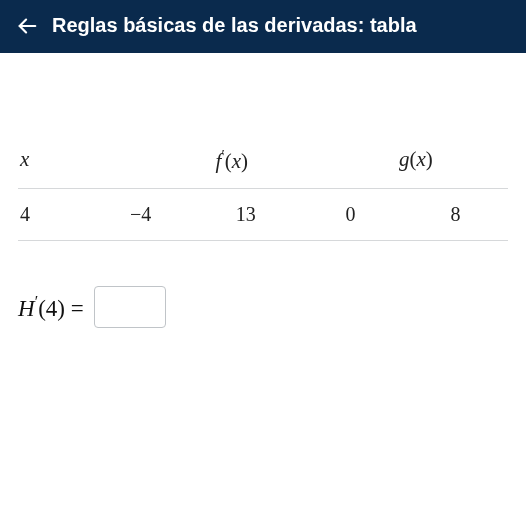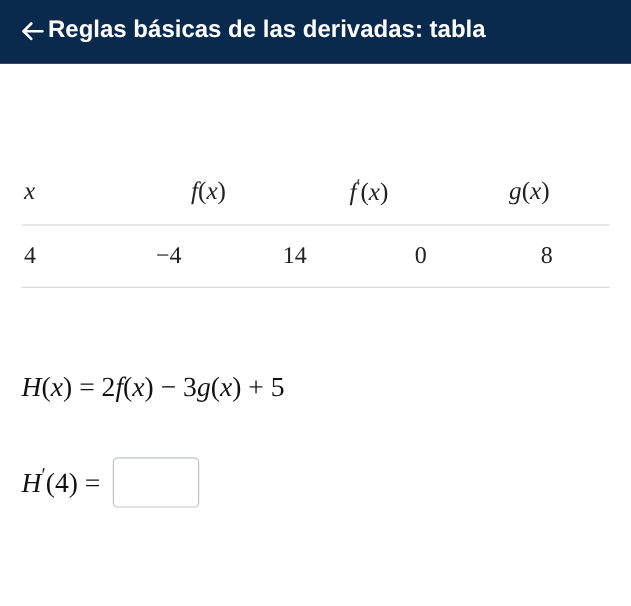--- a/index.html
+++ b/index.html
@@ -9,21 +9,21 @@
       font-family: -apple-system, BlinkMacSystemFont, 'Segoe UI', sans-serif;
       background: #fff;
       overflow: hidden;
     }
     .header {
       background: #0a2a4d;
       color: #fff;
       display: flex;
       align-items: center;
       padding: 14px 16px;
-      gap: 2px;
+      gap: 14px;
       border-bottom: 2px solid #0a2a4d;
     }
     .back-icon {
       width: 22px;
       height: 22px;
       cursor: pointer;
       flex-shrink: 0;
     }
     .back-icon svg { display: block; }
     .title {
@@ -114,39 +114,32 @@
     </svg>
   </div>
   <div class="title">Reglas básicas de las derivadas: tabla</div>
 </div>
 
 <div class="content">
 
   <div class="table-area">
     <div class="row header-row">
       <div class="cell header-cell"><span class="var">x</span></div>
-      <div class="cell header-cell"><span>f</span><span class="paren">(</span><span>x</span><span class="paren">)</span></div>
       <div class="cell header-cell"><span>f</span><sup class="prime">′</sup><span class="paren">(</span><span>x</span><span class="paren">)</span></div>
       <div class="cell header-cell"><span>g</span><span class="paren">(</span><span>x</span><span class="paren">)</span></div>
     </div>
     <div class="row data-row">
       <div class="cell data-cell">4</div>
       <div class="cell data-cell">−4</div>
-      <div class="cell data-cell">14</div>
+      <div class="cell data-cell">13</div>
       <div class="cell data-cell">0</div>
       <div class="cell data-cell">8</div>
     </div>
   </div>
 
-  <div class="equation">
-    <span class="fn">H</span><span class="p">(</span><span class="var">x</span><span class="p">)</span>
-    <span class="p"> = 2</span><span class="fn">f</span><span class="p">(</span><span class="var">x</span><span class="p">)</span>
-    <span class="p"> − 3</span><span class="fn">g</span><span class="p">(</span><span class="var">x</span><span class="p">)</span>
-    <span class="p"> + 5</span>
-  </div>
 
   <div class="answer-line">
     <span>
       <span class="fn">H</span><sup>′</sup><span class="p">(4) =</span>
     </span>
     <input class="answer-input" type="text" value="" style="">
   </div>
 
 </div>
 

